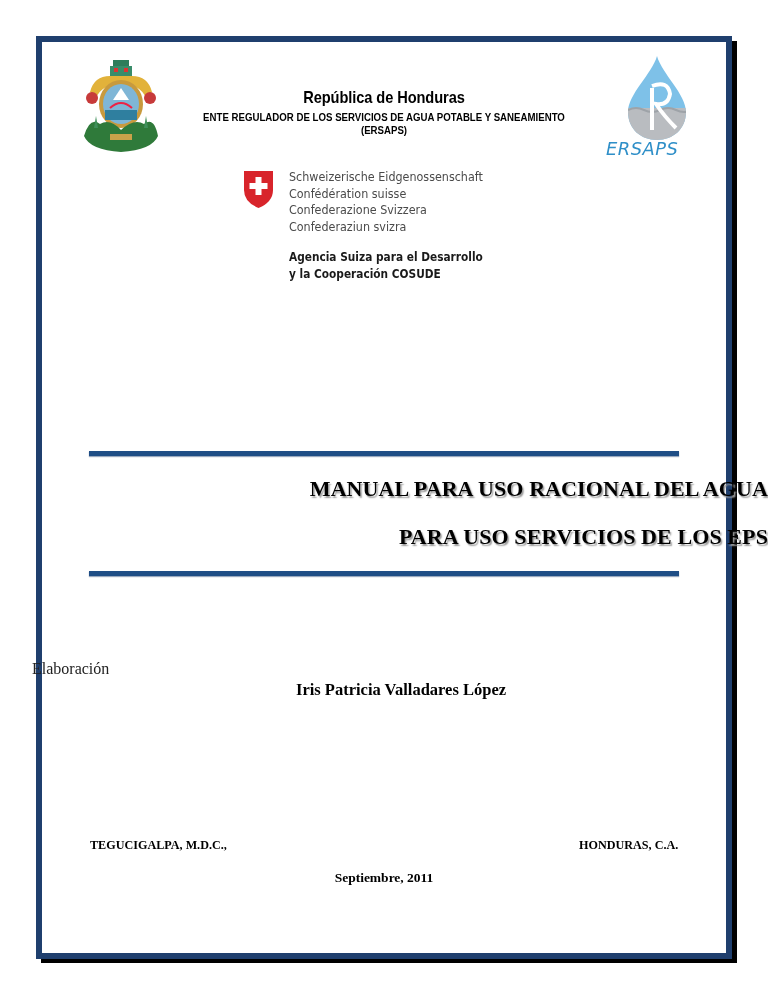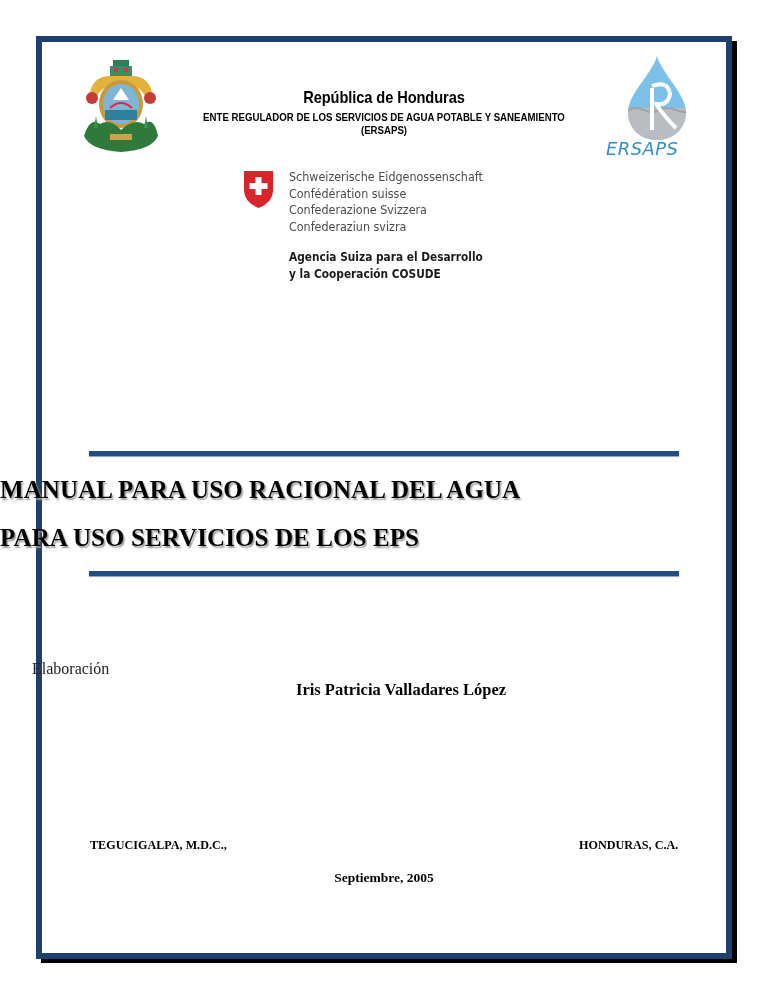--- a/index.html
+++ b/index.html
@@ -7,21 +7,21 @@
   .shadow { position: absolute; left: 41px; top: 41px; width: 696px; height: 922px; background: #000; }
   .frame { position: absolute; left: 36px; top: 36px; width: 684px; height: 911px; border: 6px solid #1f3f6e; background: #fff; }
   .abs { position: absolute; }
   .hdr { position: absolute; left: 0; width: 768px; text-align: center; font-family: "Liberation Sans", sans-serif; }
   .hdr-title { top: 88px; font-size: 17px; font-weight: bold; transform: scaleX(0.86); letter-spacing: -0.1px; }
   .hdr-sub { top: 111px; font-size: 11.5px; font-weight: bold; transform: scaleX(0.84); }
   .hdr-acr { top: 124px; font-size: 11.5px; font-weight: bold; transform: scaleX(0.84); }
   .swiss-lines { position: absolute; left: 289px; top: 169px; font-family: "DejaVu Sans", sans-serif; font-size: 12px; line-height: 16.5px; color: #4a4a4a; transform: scaleX(0.93); transform-origin: left top; }
   .cosude { position: absolute; left: 289px; top: 249px; font-family: "DejaVu Sans", sans-serif; font-size: 11.5px; line-height: 16.5px; font-weight: bold; color: #1a1a1a; transform: scaleX(0.92); transform-origin: left top; }
   .rule { position: absolute; left: 89px; width: 590px; height: 5px; background: #1f4e86; box-shadow: 0 1px 1px #9aa9bf; }
-  .title { position: absolute; left: 0; width: 768px; text-align: left; font-family: "Liberation Serif", serif; font-weight: bold; font-size: 25px; letter-spacing: 0.1px; text-shadow: 1.5px 1.5px 1.5px #9a9a9a; }
+  .title { position: absolute; left: 0; width: 768px; text-align: right; font-family: "Liberation Serif", serif; font-weight: bold; font-size: 22px; letter-spacing: 0.1px; text-shadow: 1.5px 1.5px 1.5px #9a9a9a; }
   .elab { position: absolute; left: 12px; width: 768px; text-align: left; top: 660px; font-size: 16px; color: #222; padding-left: 20px; }
   .author { position: absolute; left: 0; width: 768px; text-align: center; top: 680px; font-size: 16.5px; font-weight: bold; margin-left: 17px; }
   .city { position: absolute; left: 90px; top: 837px; font-size: 13.5px; font-weight: bold; transform: scaleX(0.9); transform-origin: left top; }
   .country { position: absolute; right: 90px; top: 837px; font-size: 13.5px; font-weight: bold; transform: scaleX(0.9); transform-origin: right top; }
   .date { position: absolute; left: 0; width: 768px; text-align: center; top: 870px; font-size: 13.5px; font-weight: bold; }
   .ersaps-word { position: absolute; left: 606px; top: 139px; font-family: "DejaVu Sans", sans-serif; font-style: italic; font-size: 17px; color: #2f8fc8; letter-spacing: 0.5px; transform: scaleX(1.05); transform-origin: left top; }
 </style>
 </head>
 <body>
 
@@ -85,13 +85,13 @@
 <div class="rule" style="top:451px"></div>
 <div class="title" style="top:476px">MANUAL PARA USO RACIONAL DEL AGUA</div>
 <div class="title" style="top:524px">PARA USO SERVICIOS DE LOS EPS</div>
 <div class="rule" style="top:571px"></div>
 
 <div class="elab">Elaboración</div>
 <div class="author">Iris Patricia Valladares López</div>
 
 <div class="city">TEGUCIGALPA, M.D.C.,</div>
 <div class="country">HONDURAS, C.A.</div>
-<div class="date">Septiembre, 2005</div>
+<div class="date">Septiembre, 2011</div>
 
 </body></html>

